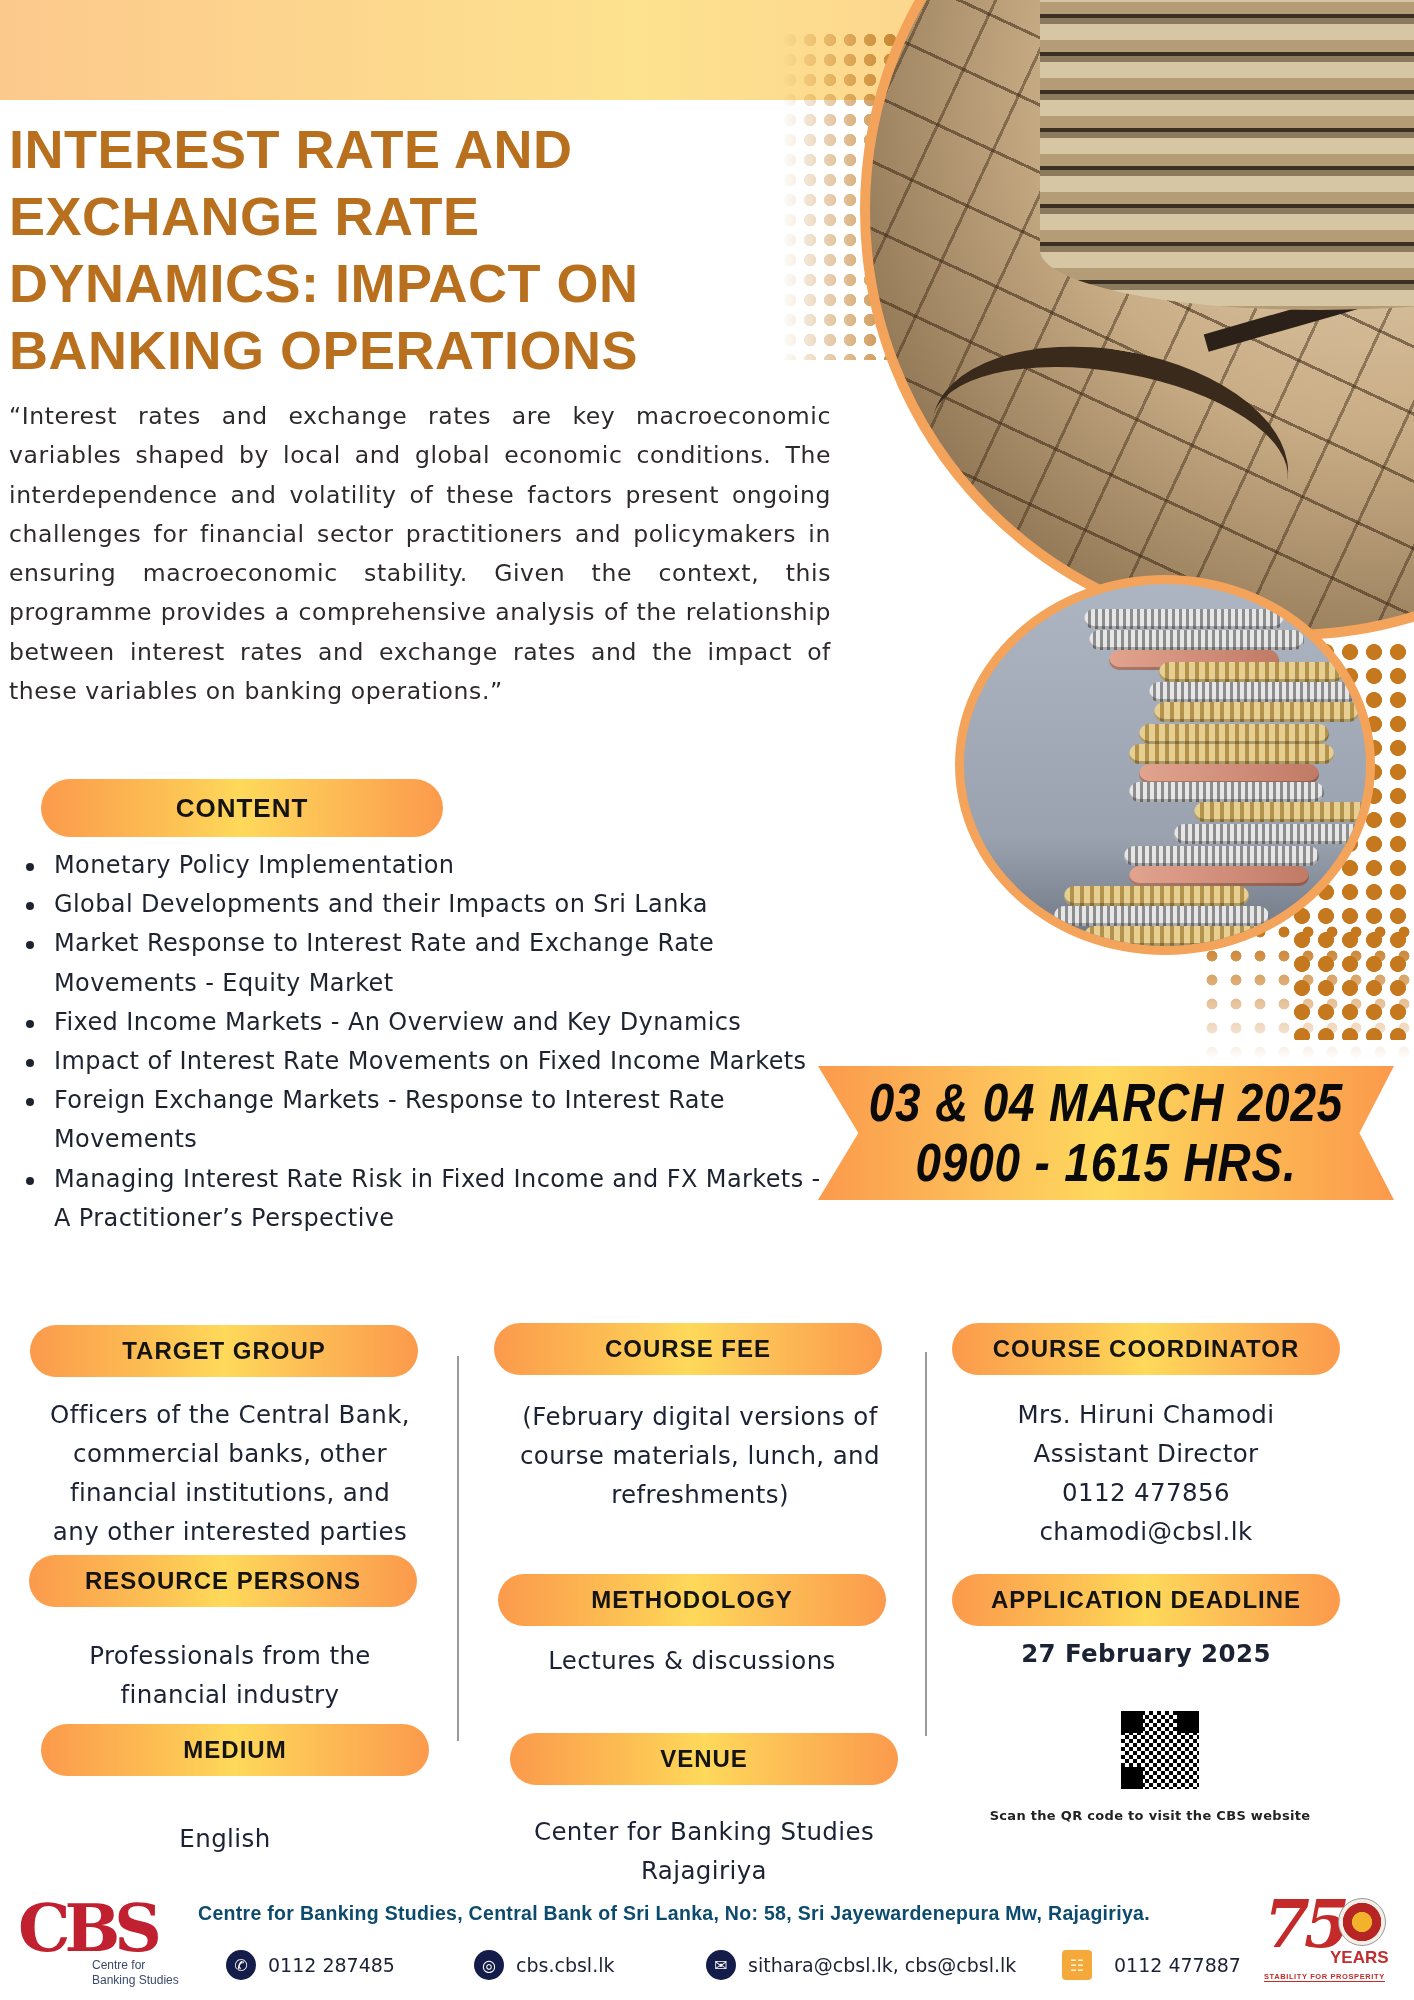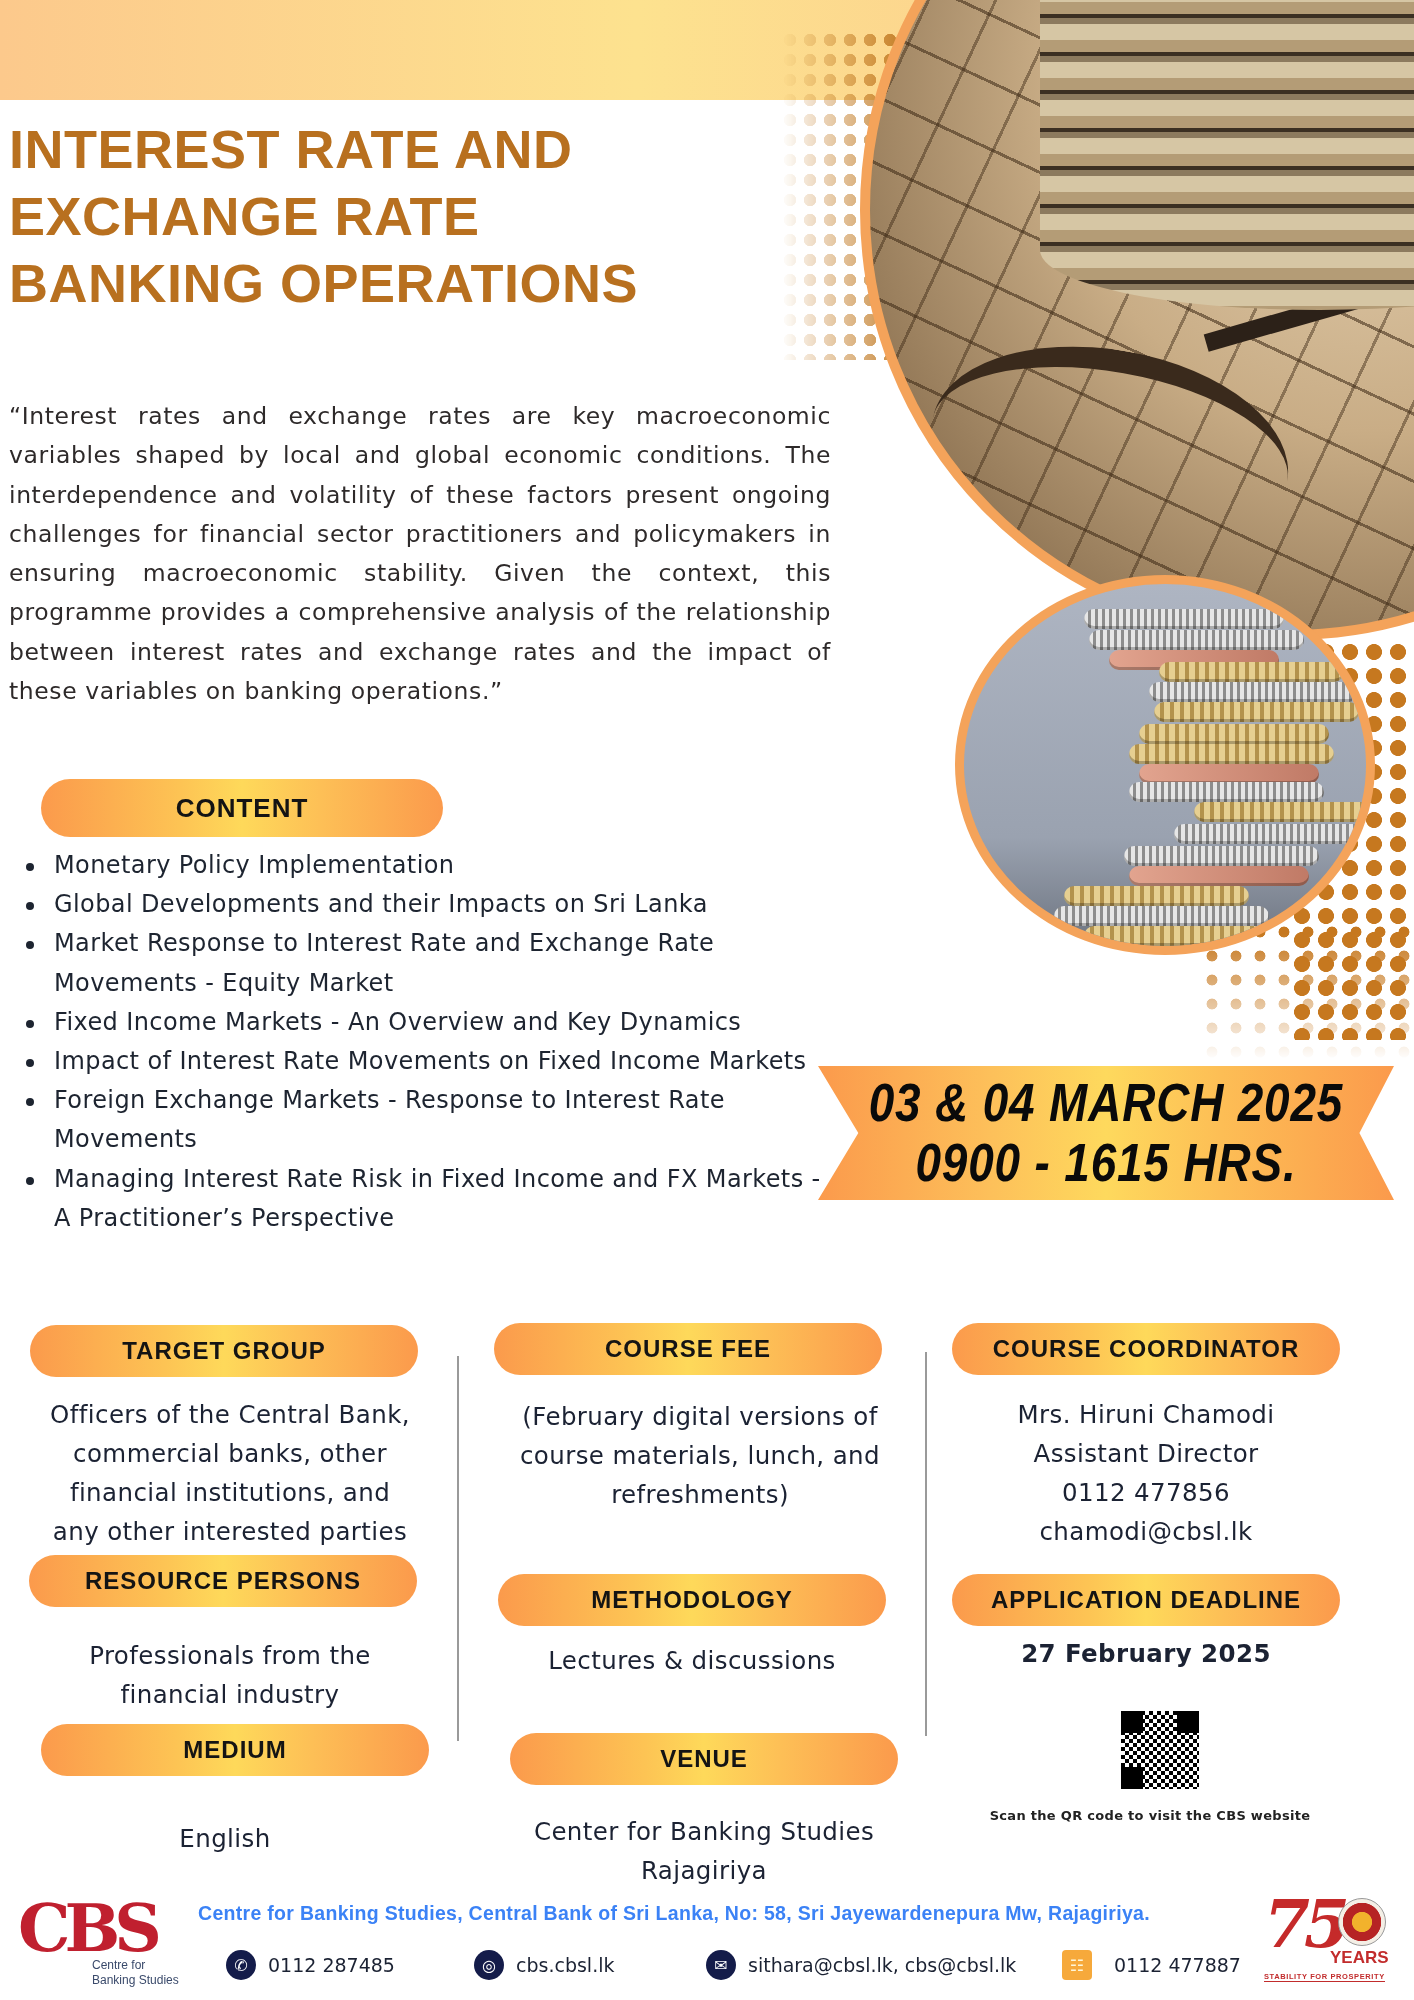--- a/index.html
+++ b/index.html
@@ -145,21 +145,21 @@
   .cbs-mark {
     position: absolute; left: 4px; top: 8px; font-family: "DejaVu Serif", serif; font-weight: bold;
     font-size: 66px; color: #c0202f; letter-spacing: -6px; line-height: 76px;
   }
   .cbs-sub {
     position: absolute; left: 78px; top: 76px; font-family: "Liberation Sans", sans-serif;
     font-size: 12px; line-height: 15px; color: #3a4a6b;
   }
   .footer-address {
     position: absolute; left: 198px; top: 1902px; width: 1060px;
-    font-family: "Liberation Sans", sans-serif; font-weight: bold; font-size: 19.5px; color: #3b82f6; letter-spacing: 0.3px; white-space: nowrap;
+    font-family: "Liberation Sans", sans-serif; font-weight: bold; font-size: 19.5px; color: #0c4a6e; letter-spacing: 0.3px; white-space: nowrap;
   }
   .contact { position: absolute; top: 1950px; display: flex; align-items: center; gap: 12px;
     font-size: 19px; color: #1b2233; white-space: nowrap; }
   .ic { width: 30px; height: 30px; border-radius: 50%; background: #141c4a; display: inline-flex; align-items: center; justify-content: center; color: #fff; font-size: 16px; }
   .ic.fax { border-radius: 4px; background: #f6a93b; color: #fff6d8; }
 
   .anniv { position: absolute; left: 1262px; top: 1890px; width: 150px; height: 106px; }
   .anniv-75 { position: absolute; left: 2px; top: -6px; font-family: "DejaVu Serif", serif; font-weight: bold; font-style: italic; font-size: 66px; color: #c52a2a; line-height: 80px; letter-spacing: -6px; }
   .anniv-seal { position: absolute; left: 76px; top: 8px; width: 48px; height: 48px; border-radius: 50%;
     background: radial-gradient(circle, #f2b22c 0 30%, #b62424 32% 58%, #f4efe6 60% 100%); border: 1px solid #999; }
@@ -200,20 +200,21 @@
     <div class="coin gold" style="left:100px;top:302px;width:185px;"></div>
     <div class="coin silver" style="left:90px;top:322px;width:215px;"></div>
     <div class="coin gold" style="left:120px;top:342px;width:205px;"></div>
     <div class="coin silver" style="left:100px;top:362px;width:210px;"></div>
   </div>
 </div>
 
 <h1 class="title">
   <div>INTEREST RATE AND</div>
   <div>EXCHANGE RATE</div>
+  <div>DYNAMICS: IMPACT ON</div>
   <div>BANKING OPERATIONS</div>
 </h1>
 <p class="intro">“Interest rates and exchange rates are key macroeconomic variables shaped by local and global economic conditions. The interdependence and volatility of these factors present ongoing challenges for financial sector practitioners and policymakers in ensuring macroeconomic stability. Given the context, this programme provides a comprehensive analysis of the relationship between interest rates and exchange rates and the impact of these variables on banking operations.”</p>
 
 <div class="pill" style="left:41px; top:779px; width:402px; height:58px; border-radius:29px; font-size:26px;">CONTENT</div>
 <ul class="content-list">
   <li>Monetary Policy Implementation</li>
   <li>Global Developments and their Impacts on Sri Lanka</li>
   <li>Market Response to Interest Rate and Exchange Rate Movements - Equity Market</li>
   <li>Fixed Income Markets - An Overview and Key Dynamics</li>

